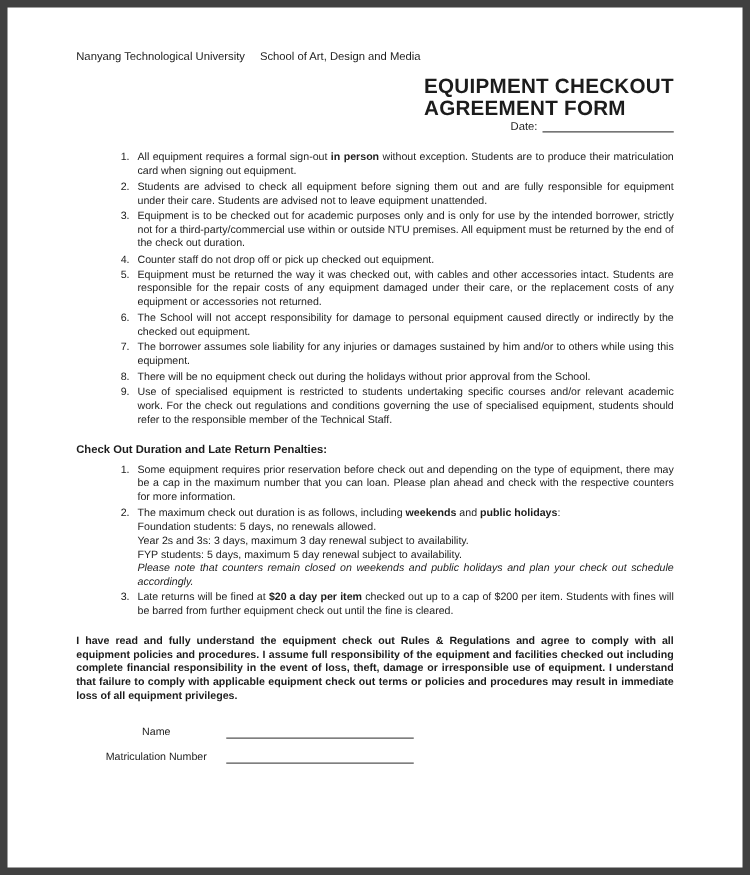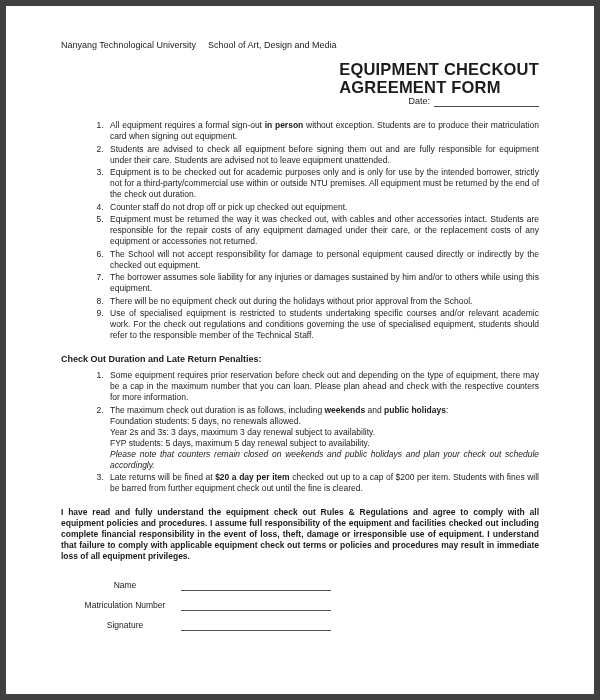--- a/index.html
+++ b/index.html
@@ -9,21 +9,21 @@
     border: 6px solid #404040;
     padding: 34px 55px 18px 55px;
     font-family: "Liberation Sans", sans-serif;
     font-size: 8.5px; line-height: 11px;
     color: #1c1c1c; overflow: hidden; background: #ffffff;
   }
   .header { font-size: 9px; margin-bottom: 9px; }
   .header span { margin-right: 12px; }
   .title-row { display: flex; justify-content: space-between; align-items: flex-end; margin-bottom: 11px; flex-direction: column; }
   .title { font-size: 16.5px; line-height: 18px; font-weight: 700; margin: 0; letter-spacing: 0.2px; }
-  .date-field { display: flex; align-items: center; gap: 4px; font-size: 9px; padding-bottom: 2px; }
+  .date-field { display: flex; align-items: flex-start; gap: 4px; font-size: 9px; padding-bottom: 2px; }
   .blank-line { display: inline-block; border-bottom: 1px solid #4a4a4a; height: 10px; }
   .date-line { width: 105px; }
   .section { margin-bottom: 13px; }
   .section-heading { font-weight: 700; font-size: 9px; margin: 0 0 5px 0; }
   ol { margin: 0; padding-left: 45px; }
   li { text-align: justify; padding-left: 4px; margin-bottom: 1.5px; }
   .agreement { font-weight: 700; text-align: justify; margin: 0 0 18px 0; }
   .fields { padding-left: 8px; }
   .field-row { display: flex; align-items: flex-end; margin-bottom: 9px; text-align: center; }
   .field-label { width: 112px; }
@@ -76,19 +76,15 @@
 
   <div class="fields">
     <div class="field-row">
       <span class="field-label">Name</span>
       <span class="field-line"></span>
     </div>
     <div class="field-row">
       <span class="field-label">Matriculation Number</span>
       <span class="field-line"></span>
     </div>
-    <div class="field-row">
-      <span class="field-label">Signature</span>
-      <span class="field-line"></span>
-    </div>
   </div>
 
 </div>
 
 </body></html>

